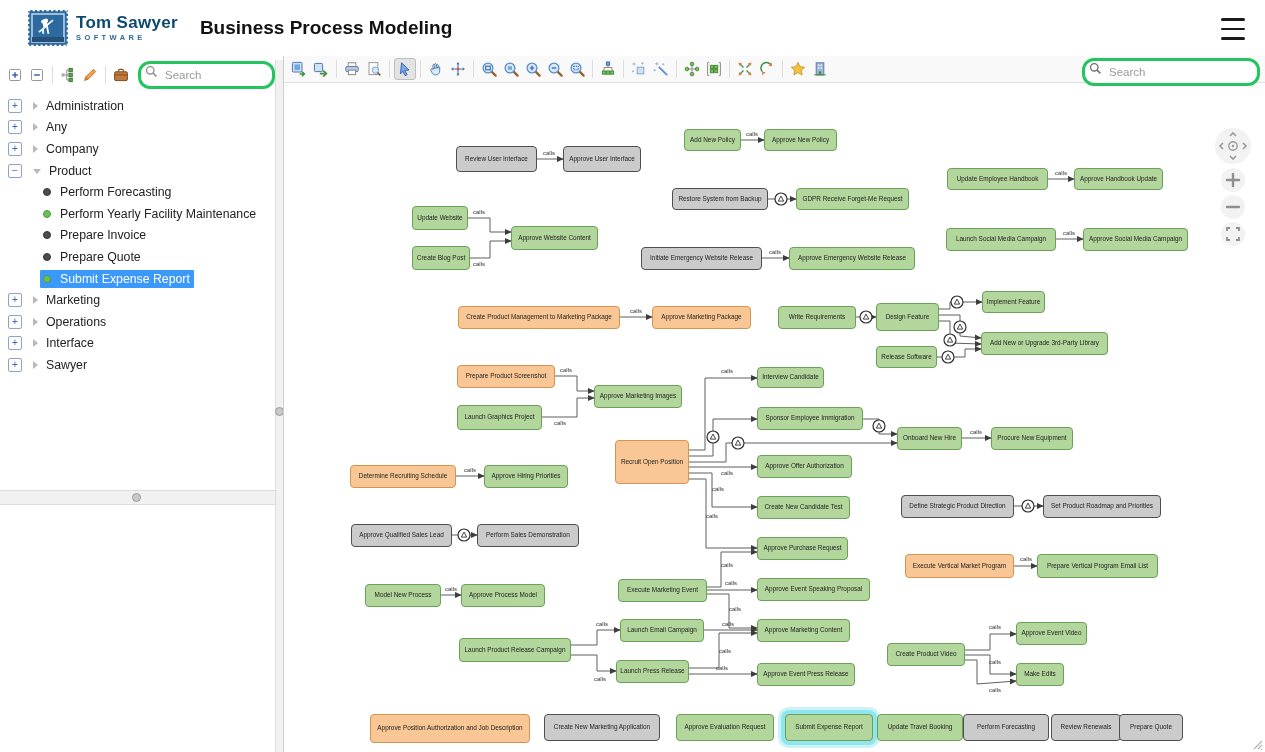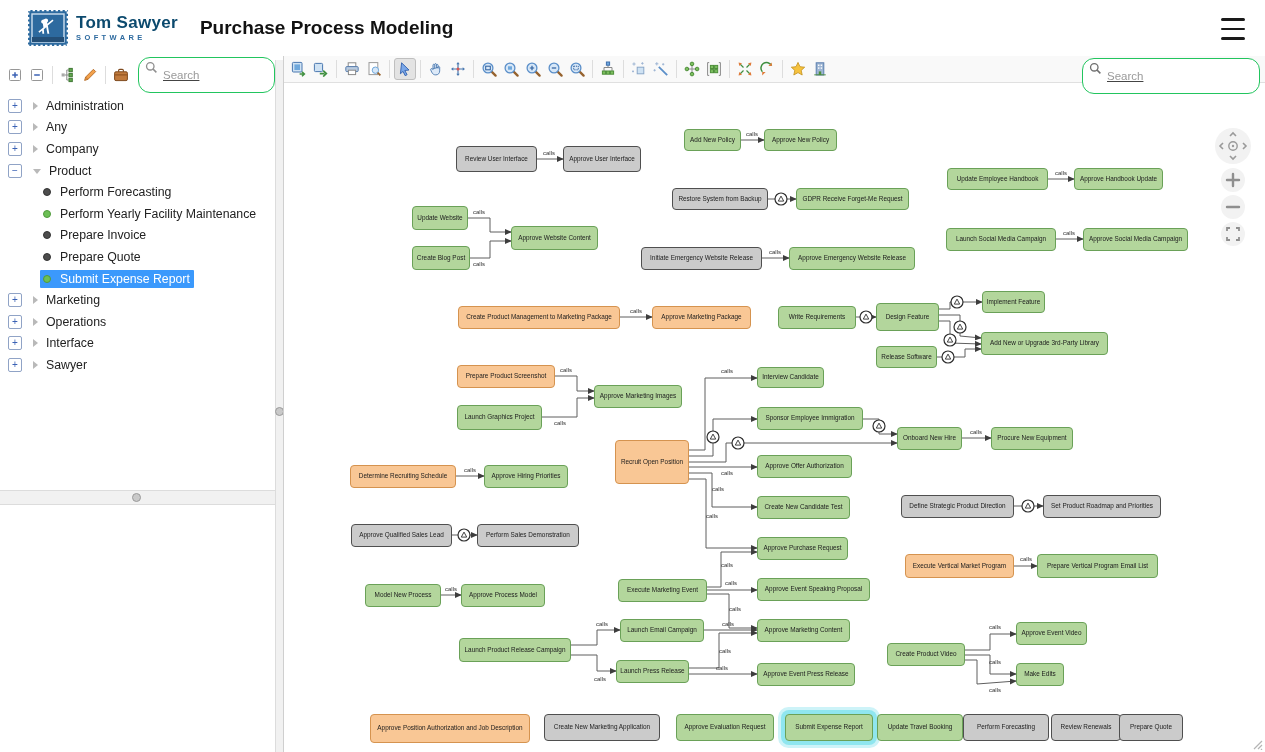--- a/index.html
+++ b/index.html
@@ -18,21 +18,21 @@
   #menu-btn span{display:block;height:2.6px;background:#1a1a1a;border-radius:2px;}
 
   
   #sidebar{position:absolute;left:0;top:56px;width:283px;bottom:0;background:#fff;}
   #side-toolbar{position:absolute;left:4px;top:6px;right:8px;height:26px;display:flex;align-items:center;}
   .tbtn{width:22px;height:22px;display:flex;align-items:center;justify-content:center;border-radius:3px;cursor:pointer;}
   .tbtn svg{width:16px;height:16px;}
   .tbtn.active{background:#e4e9ef;border:1px solid #b9c4d2;width:20px;height:20px;}
   .tsep{width:1px;height:18px;background:#ddd;margin:0 4px;}
   .searchbox{position:relative;flex:1;margin-left:6px;}
-  .searchbox input{width:100%;box-sizing:border-box;height:36px;border:1px solid #22c55e;border-radius:12px;padding:0 8px 0 24px;font-size:11.5px;color:#444;outline:none;background:#fff;text-decoration:underline;}
+  .searchbox input{width:100%;box-sizing:border-box;height:28px;border:3px solid #22c55e;border-radius:12px;padding:0 8px 0 24px;font-size:11.5px;color:#444;outline:none;background:#fff;}
   .searchbox input::placeholder{color:#9a9a9a;}
   .searchbox svg{position:absolute;left:7px;top:4px;width:13px;height:13px;}
   #tree{position:absolute;left:0;top:36px;width:276px;height:398px;overflow:hidden;padding-top:3px;}
   .trow{display:flex;align-items:center;height:21.6px;font-size:12.3px;color:#222;cursor:pointer;}
   .expbox{width:12px;height:12px;border:1px solid #90a3c6;border-radius:2px;margin-left:8px;display:flex;align-items:center;justify-content:center;font-size:10px;line-height:10px;color:#3b62b5;background:#fff;flex:0 0 auto;}
   .chev{width:0;height:0;margin-left:11px;flex:0 0 auto;}
   .chev.right{border-top:4px solid transparent;border-bottom:4px solid transparent;border-left:5px solid #b9b9b9;}
   .chev.down{border-left:4px solid transparent;border-right:4px solid transparent;border-top:5px solid #b9b9b9;margin-top:2px;}
   .tc{display:flex;align-items:center;margin-left:5px;padding:2px 4px 2px 3px;border-radius:1px;}
   .tc.child{margin-left:40px;}
@@ -81,21 +81,21 @@
         <rect x="2" y="2" width="40" height="36" fill="none" stroke="#fff" stroke-width="2.6" stroke-dasharray="2.4 2.2"></rect>
         <rect x="6" y="6" width="32" height="28" fill="none" stroke="#cfe0ef" stroke-width="1.4"></rect>
         <path d="M22 11c1.4 0 2.3 1 2.3 2.2 0 .9-.4 1.6-1.1 2l.3 1.5 5.5-4.5 1 1.2-6 5 1.6 8.6h-2l-1.2-6.8-2.6 2.2.4 4.6h-1.9l-.3-3.2-2.8 2.3-1.1-1.3 5.3-4.4-.6-3.8c-1-.3-1.8-1.2-1.8-2.3 0-1.3 1.1-2.3 2.5-2.3z" fill="#fff" transform="translate(-1,0) scale(0.95)"></path>
         <rect x="6" y="29" width="32" height="5" fill="#244f77"></rect>
       </svg>
       <div id="logo-text">
         <span id="logo-name">Tom Sawyer</span>
         <span id="logo-sub">SOFTWARE</span>
       </div>
     </div>
-    <div id="page-title">Purchase Process Modeling</div>
+    <div id="page-title">Business Process Modeling</div>
     <div id="menu-btn">
         <span></span>
         <span></span>
         <span></span>
       </div>
   </div>
 
   <div id="sidebar">
     <div id="side-toolbar">
 

